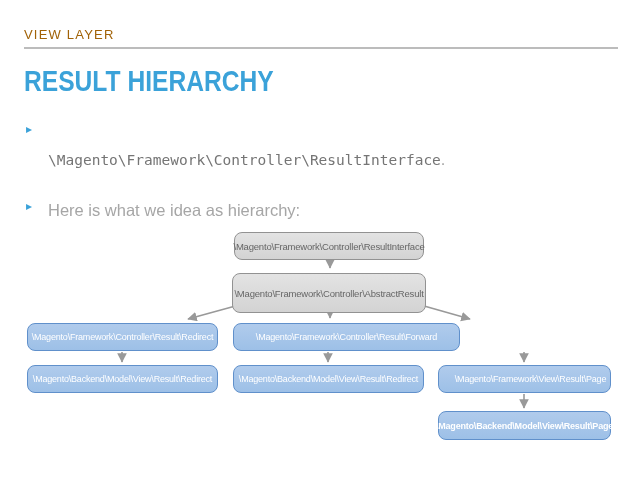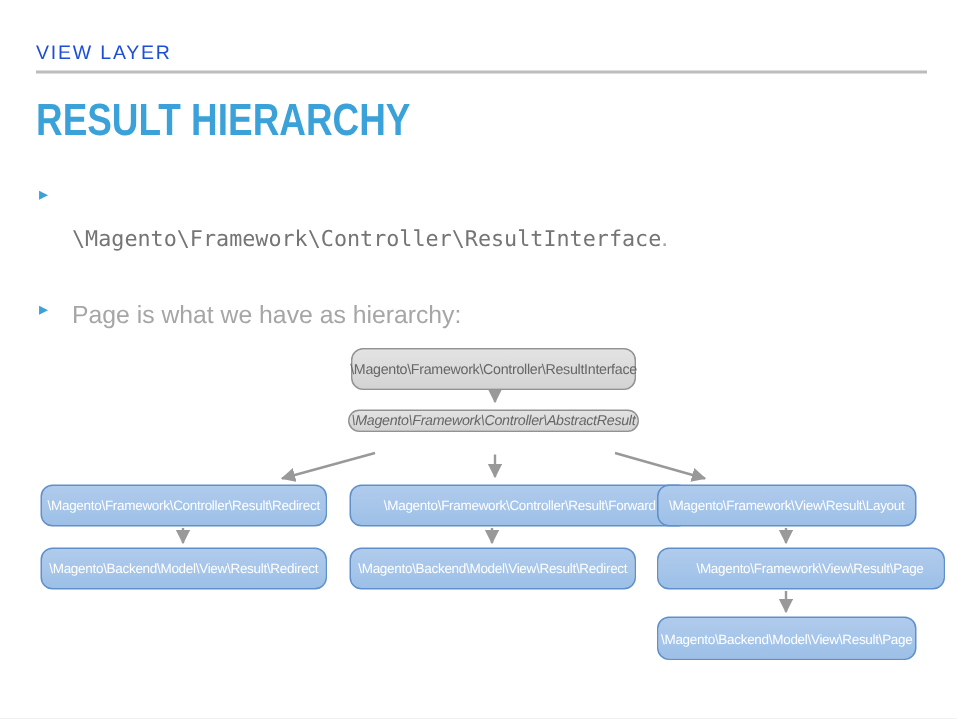--- a/index.html
+++ b/index.html
@@ -8,21 +8,21 @@
     width:638px;height:479px;
     background:#ffffff;
     font-family:"Liberation Sans",sans-serif;
     overflow:hidden;
     margin:0 auto;
   }
   
   .kicker{
     position:absolute;left:24px;top:27px;
     font-size:13px;letter-spacing:1.2px;
-    color:#1d4ed8;font-weight:400;
+    color:#a16207;font-weight:400;
   }
   .kicker-rule{
     position:absolute;left:24px;top:47px;
     width:594px;height:2px;background:#bcbcbc;
   }
   .title{
     position:absolute;left:24px;top:66px;
     font-size:30px;font-weight:700;line-height:30px;
     color:#3ba2d9;
     transform:scaleX(0.82);transform-origin:left center;
@@ -76,21 +76,21 @@
     <div class="bullet-item">
       <span class="bullet-marker">▸</span>
       <div class="bullet-text">
         <br>
         <span class="mono">\Magento\Framework\Controller\ResultInterface</span><span>.</span>
       </div>
     </div>
     <div class="bullet-item">
       <span class="bullet-marker">▸</span>
       <div class="bullet-text">
-        <span>Page is what we have as hierarchy:</span>
+        <span>Here is what we idea as hierarchy:</span>
       </div>
     </div>
   </div>
 
   <svg class="arrows" viewBox="0 0 638 479" xmlns="http://www.w3.org/2000/svg">
     <defs>
       <marker id="ah" markerWidth="7" markerHeight="7" refX="5.5" refY="3" orient="auto">
         <path d="M0,0 L6,3 L0,6 Z" fill="#999999"></path>
       </marker>
     </defs>
@@ -101,29 +101,28 @@
       <line x1="410" y1="302" x2="470" y2="319" marker-end="url(#ah)"></line>
       <line x1="122" y1="352" x2="122" y2="362" marker-end="url(#ah)"></line>
       <line x1="328" y1="352" x2="328" y2="362" marker-end="url(#ah)"></line>
       <line x1="524" y1="352" x2="524" y2="362" marker-end="url(#ah)"></line>
       <line x1="524" y1="394" x2="524" y2="408" marker-end="url(#ah)"></line>
     </g>
   </svg>
 
   <div class="node node-gray" style="left:234px;top:232px;width:190px;height:28px;">\Magento\Framework\Controller\ResultInterface</div>
 
-  <div class="node node-gray" style="left:232px;top:273px;width:194px;height:15px;font-style:italic;">\Magento\Framework\Controller\AbstractResult</div>
+  <div class="node node-gray" style="left:232px;top:273px;width:194px;height:40px;">\Magento\Framework\Controller\AbstractResult</div>
 
   <div class="node node-blue" style="left:27px;top:323px;width:191px;height:28px;">\Magento\Framework\Controller\Result\Redirect</div>
 
   <div class="node node-blue" style="left:233px;top:323px;width:227px;height:28px;">\Magento\Framework\Controller\Result\Forward</div>
 
-  <div class="node node-blue" style="left:438px;top:323px;width:173px;height:28px;">\Magento\Framework\View\Result\Layout</div>
 
   <div class="node node-blue" style="left:27px;top:365px;width:191px;height:28px;">\Magento\Backend\Model\View\Result\Redirect</div>
 
   <div class="node node-blue" style="left:233px;top:365px;width:191px;height:28px;">\Magento\Backend\Model\View\Result\Redirect</div>
 
-  <div class="node node-blue" style="left:438px;top:365px;width:192px;height:28px;padding-left:12px;">\Magento\Framework\View\Result\Page</div>
+  <div class="node node-blue" style="left:438px;top:365px;width:173px;height:28px;padding-left:12px;">\Magento\Framework\View\Result\Page</div>
 
-  <div class="node node-blue" style="left:438px;top:411px;width:173px;height:29px;">\Magento\Backend\Model\View\Result\Page</div>
+  <div class="node node-blue" style="left:438px;top:411px;width:173px;height:29px;font-weight:bold;">\Magento\Backend\Model\View\Result\Page</div>
 
 </div>
 
 </body></html>

